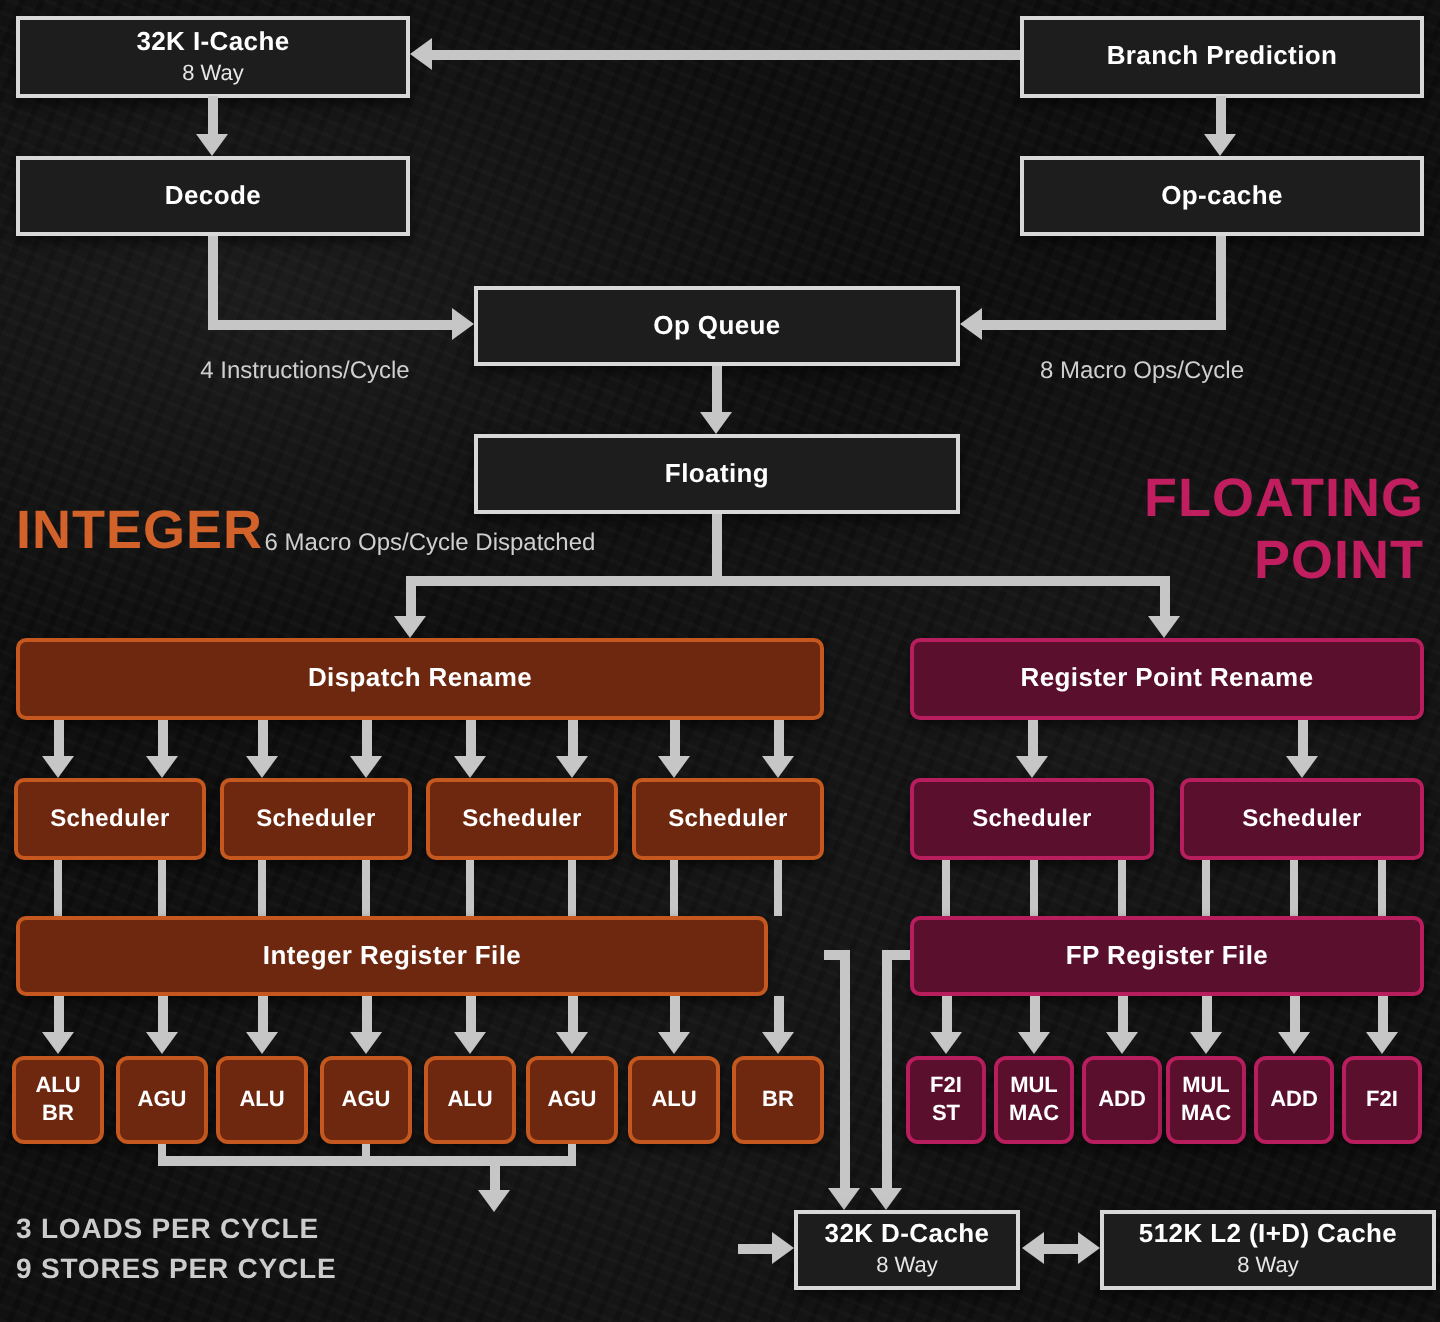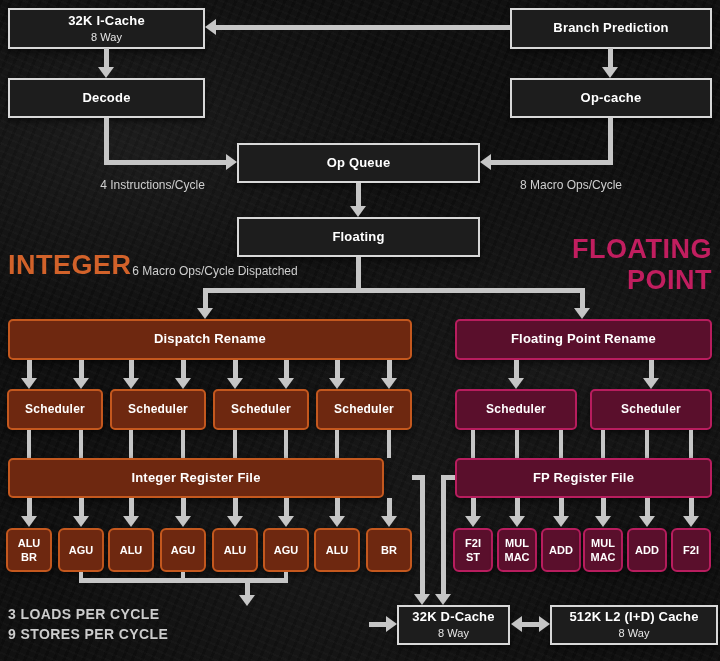--- a/index.html
+++ b/index.html
@@ -170,21 +170,21 @@
   <div class="box obox unit" style="left:366px;top:528px;width:46px;height:44px">BR</div>
 
   <div class="sv thin" style="left:79px;top:572px;height:10px"></div>
   <div class="sv thin" style="left:181px;top:572px;height:10px"></div>
   <div class="sv thin" style="left:284px;top:572px;height:10px"></div>
   <div class="sh" style="left:79px;top:578px;width:209px"></div>
   <div class="sv" style="left:245px;top:578px;height:18px"></div>
   <div class="hd" style="left:239px;top:595px"></div>
 
   <div class="box mbox" style="left:455px;top:319px;width:257px;height:41px">
-    <span class="title">Floating Point Rename</span>
+    <span class="title">Register Point Rename</span>
   </div>
 
   <div class="sv" style="left:514px;top:360px;height:19px"></div>
     <div class="hd" style="left:508px;top:378px"></div>
   <div class="sv" style="left:649px;top:360px;height:19px"></div>
     <div class="hd" style="left:643px;top:378px"></div>
 
   <div class="box mbox" style="left:455px;top:389px;width:122px;height:41px">
     <span class="title" style="font-size:12px">Scheduler</span>
   </div>

